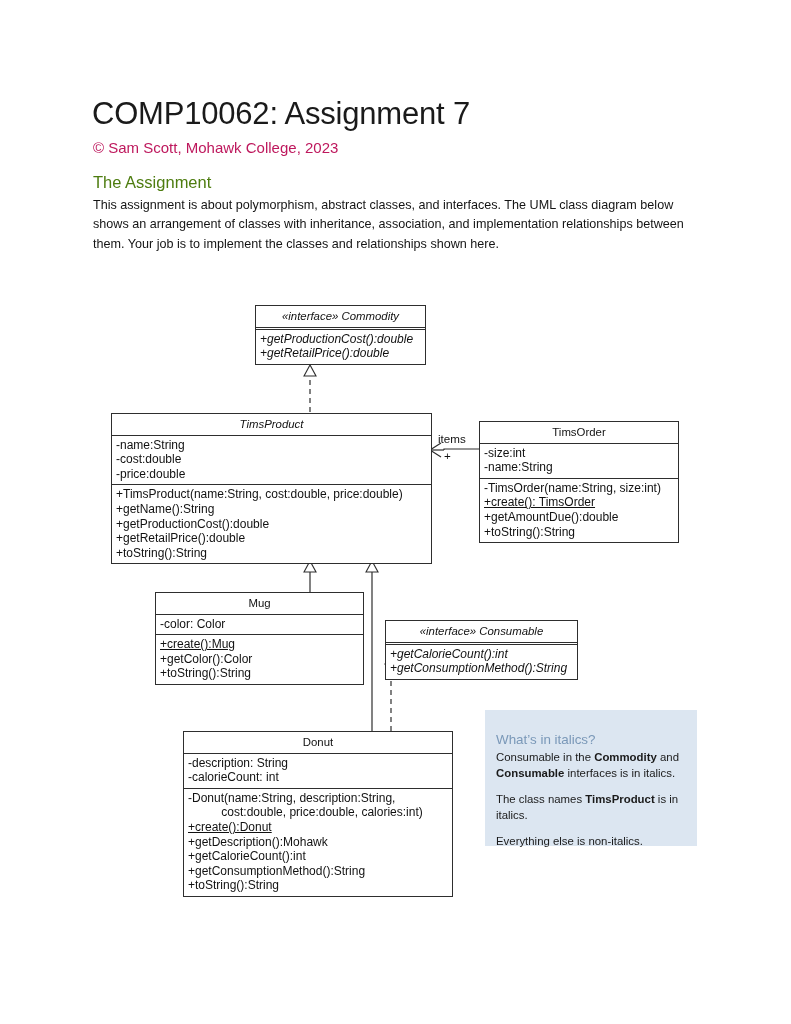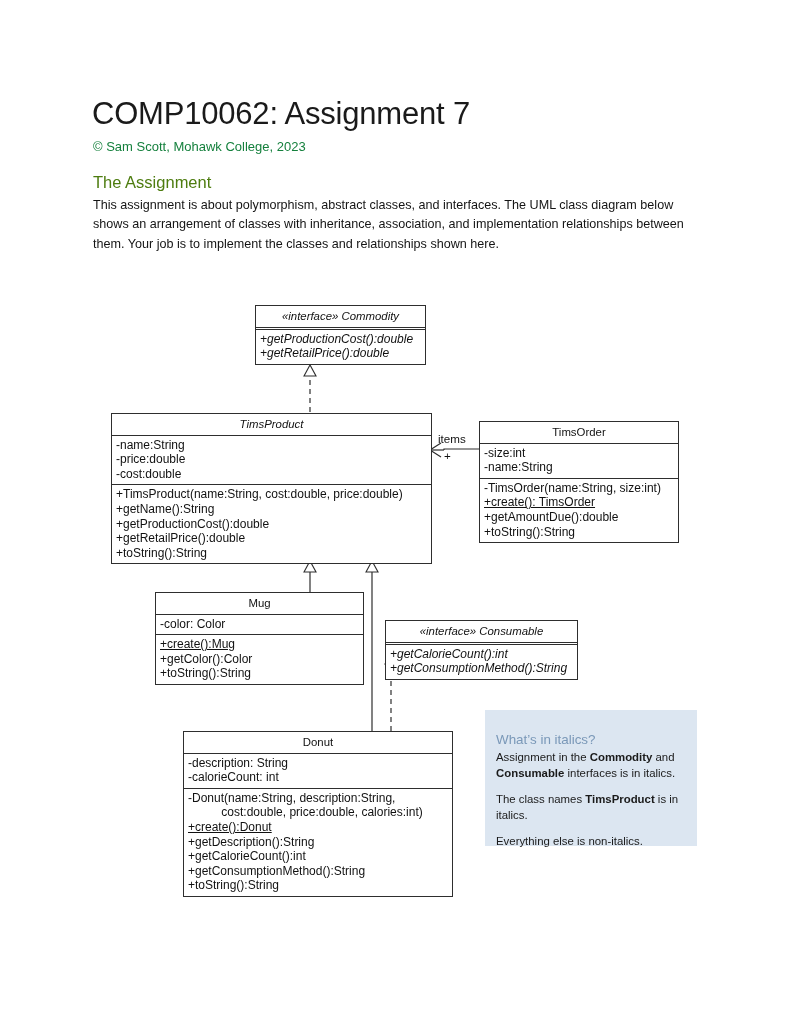--- a/index.html
+++ b/index.html
@@ -24,22 +24,22 @@
     font-size: 31px;
     font-weight: 400;
     letter-spacing: -0.2px;
     color: #1a1a1a;
     white-space: nowrap;
   }
   #doc-copyright {
     position: absolute;
     left: 93px;
     top: 139px;
-    font-size: 13px;
-    color: #15803d;
+    font-size: 15px;
+    color: #be185d;
     white-space: nowrap;
   }
   #section-heading {
     position: absolute;
     left: 93px;
     top: 173px;
     font-size: 16.5px;
     color: #4d7c0f;
     white-space: nowrap;
   }
@@ -187,22 +187,22 @@
     <div class="uml-compartment italic last">
       <div>+getProductionCost():double</div>
       <div>+getRetailPrice():double</div>
     </div>
   </div>
 
   <div class="uml-box" style="left:111px; top:389px; width:321px;">
     <div class="uml-name italic">TimsProduct</div>
     <div class="uml-compartment">
       <div>-name:String</div>
+      <div>-cost:double</div>
       <div>-price:double</div>
-      <div>-cost:double</div>
     </div>
     <div class="uml-compartment last">
       <div>+TimsProduct(name:String, cost:double, price:double)</div>
       <div>+getName():String</div>
       <div>+getProductionCost():double</div>
       <div>+getRetailPrice():double</div>
       <div>+toString():String</div>
     </div>
   </div>
 
@@ -246,27 +246,27 @@
   <div class="uml-box" style="left:183px; top:707px; width:270px;">
     <div class="uml-name">Donut</div>
     <div class="uml-compartment">
       <div>-description: String</div>
       <div>-calorieCount: int</div>
     </div>
     <div class="uml-compartment last">
       <div>-Donut(name:String, description:String,
           cost:double, price:double, calories:int)</div>
       <div class="static">+create():Donut</div>
-      <div>+getDescription():String</div>
+      <div>+getDescription():Mohawk</div>
       <div>+getCalorieCount():int</div>
       <div>+getConsumptionMethod():String</div>
       <div>+toString():String</div>
     </div>
   </div>
 
 </div>
 
 <div id="italics-callout">
   <div id="callout-title">What’s in italics?</div>
-  <p><span>Assignment in the </span><b>Commodity</b><span> and </span><b>Consumable</b><span> interfaces is in italics.</span></p>
+  <p><span>Consumable in the </span><b>Commodity</b><span> and </span><b>Consumable</b><span> interfaces is in italics.</span></p>
   <p><span>The class names </span><b>TimsProduct</b><span> is in italics.</span></p>
   <p>Everything else is non-italics.</p>
 </div>
 
 </body></html>

